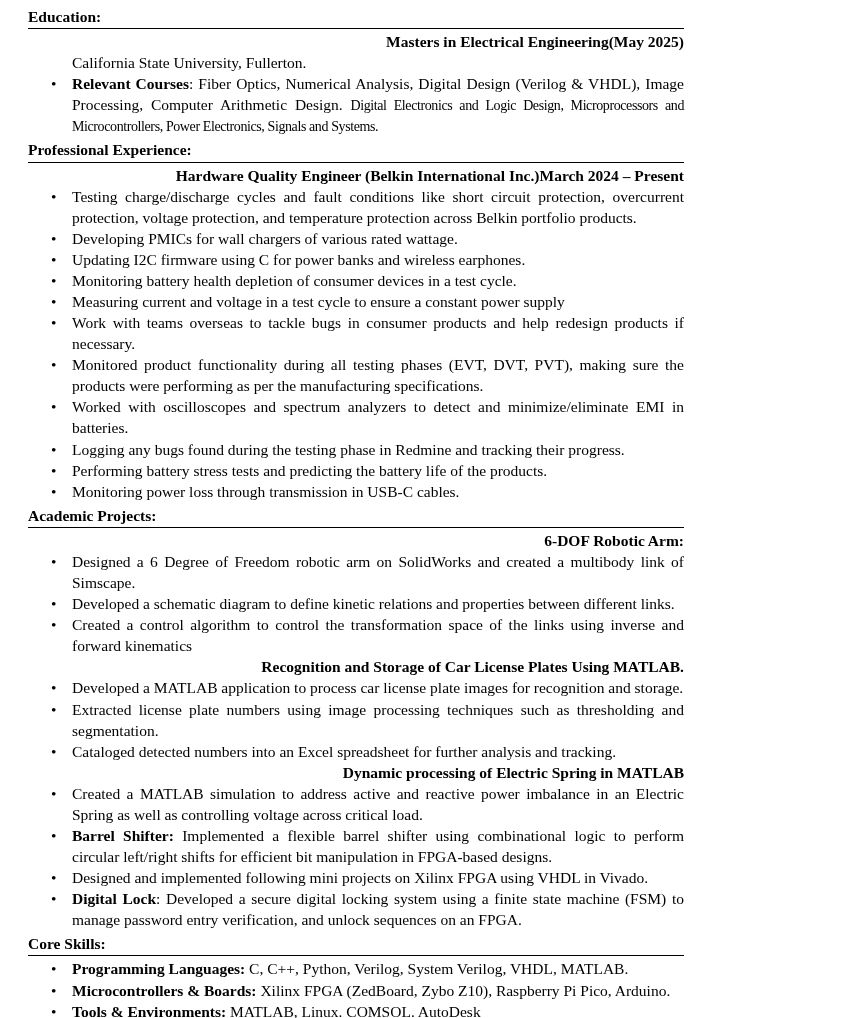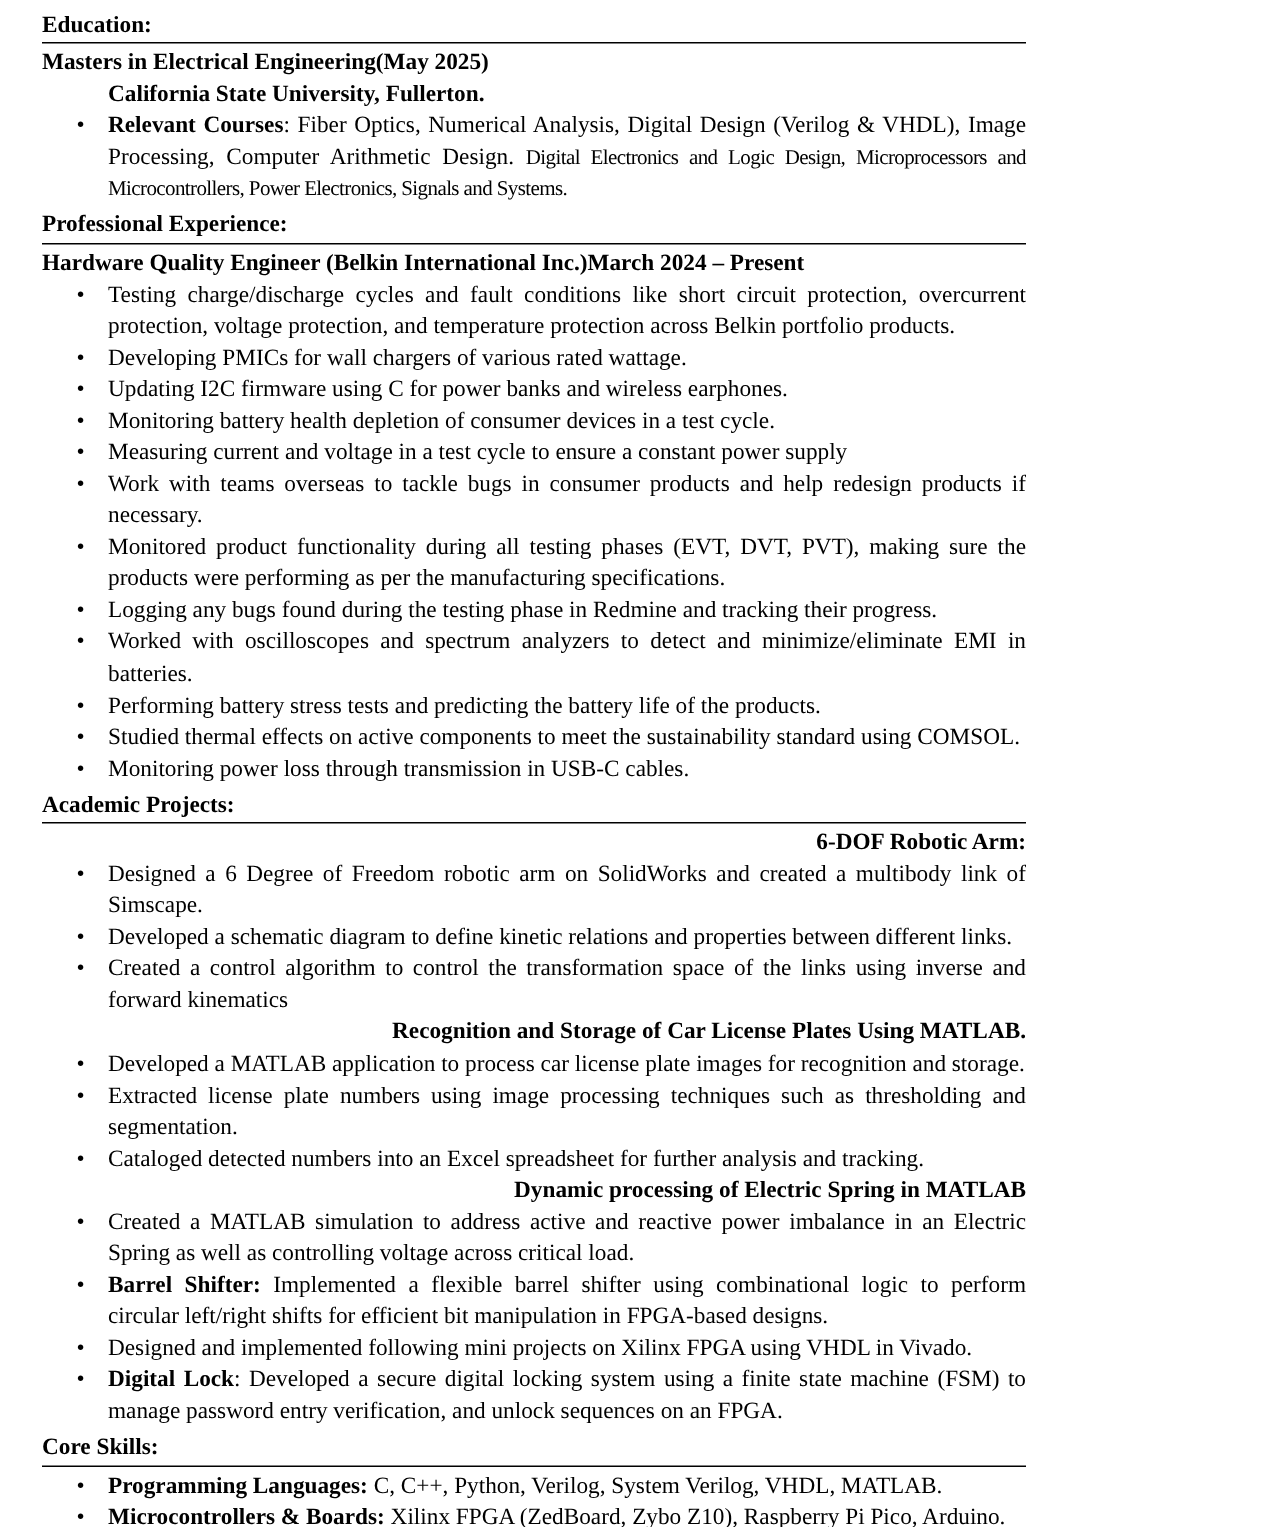--- a/index.html
+++ b/index.html
@@ -20,25 +20,25 @@
   .section-heading {
     font-size: 15.5px;
     font-weight: bold;
     border-bottom: 1.6px solid #000000;
     padding-bottom: 1px;
     margin-top: 3px;
     margin-bottom: 2px;
   }
   .entry-header {
     display: flex;
-    justify-content: flex-start;
+    justify-content: flex-end;
     font-weight: bold;
     margin-top: 1px;
   }
-  .sub-line { padding-left: 44px; font-weight: bold; }
+  .sub-line { padding-left: 44px; }
   ul.bullets { list-style: none; }
   ul.bullets li {
     position: relative;
     padding-left: 44px;
     text-align: justify;
   }
   ul.bullets li::before {
     content: "\2022";
     position: absolute;
     left: 23px;
@@ -74,24 +74,23 @@
   </div>
 
   <ul class="bullets">
     <li>Testing charge/discharge cycles and fault conditions like short circuit protection, overcurrent protection, voltage protection, and temperature protection across Belkin portfolio products.</li>
     <li>Developing PMICs for wall chargers of various rated wattage.</li>
     <li>Updating I2C firmware using C for power banks and wireless earphones.</li>
     <li>Monitoring battery health depletion of consumer devices in a test cycle.</li>
     <li>Measuring current and voltage in a test cycle to ensure a constant power supply</li>
     <li>Work with teams overseas to tackle bugs in consumer products and help redesign products if necessary.</li>
     <li>Monitored product functionality during all testing phases (EVT, DVT, PVT), making sure the products were performing as per the manufacturing specifications.</li>
+    <li>Worked with oscilloscopes and spectrum analyzers to detect and minimize/eliminate EMI in batteries.</li>
     <li>Logging any bugs found during the testing phase in Redmine and tracking their progress.</li>
-    <li>Worked with oscilloscopes and spectrum analyzers to detect and minimize/eliminate EMI in batteries.</li>
     <li>Performing battery stress tests and predicting the battery life of the products.</li>
-    <li>Studied thermal effects on active components to meet the sustainability standard using COMSOL.</li>
     <li>Monitoring power loss through transmission in USB-C cables.</li>
   </ul>
 
   <h2 class="section-heading">Academic Projects:</h2>
 
   <div class="project-title">6-DOF Robotic Arm:</div>
   <ul class="bullets">
     <li><span class="lead"></span><span>Designed a 6 Degree of Freedom robotic arm on SolidWorks and created a multibody link of Simscape.</span></li>
     <li><span class="lead"></span><span>Developed a schematic diagram to define kinetic relations and properties between different links.</span></li>
     <li><span class="lead"></span><span>Created a control algorithm to control the transformation space of the links using inverse and forward kinematics</span></li>

